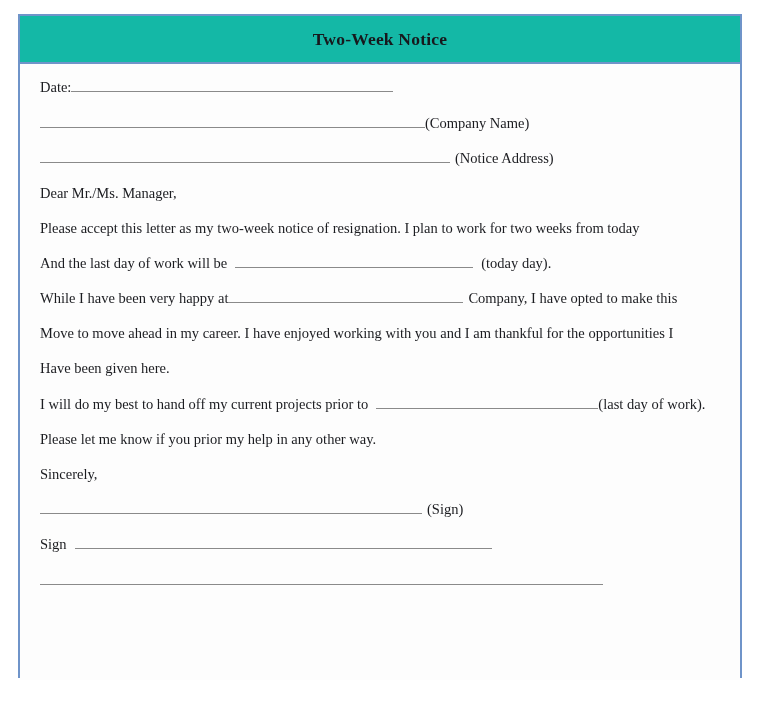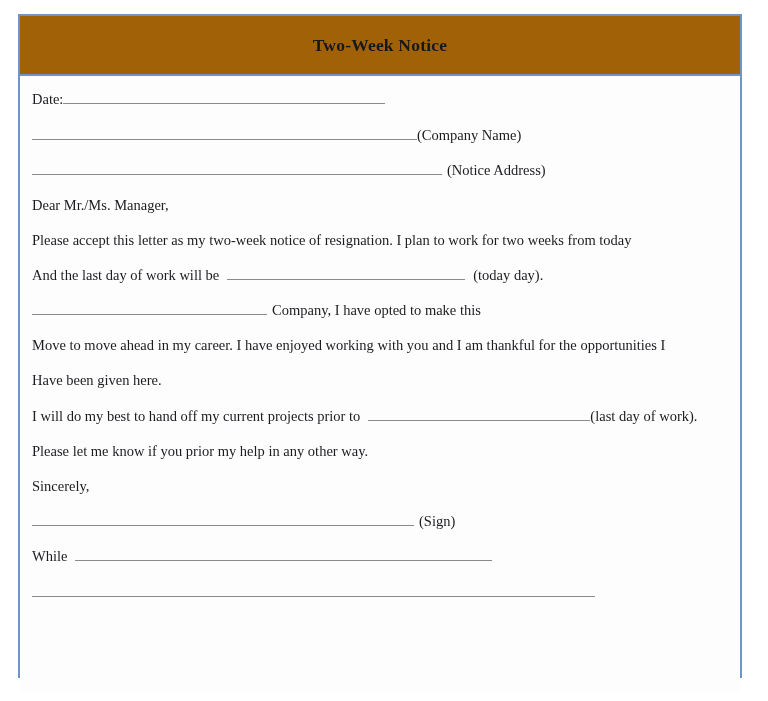--- a/index.html
+++ b/index.html
@@ -24,38 +24,38 @@
     position: absolute;
     left: 18px;
     top: 14px;
     width: 724px;
     height: 664px;
     box-sizing: border-box;
     border: 2px solid #6f94c9;
     background: #fdfdfd;
   }
   .doc-header {
-    height: 60px;
-    background: #a16207;
+    height: 48px;
+    background: #14b8a6;
     border-bottom: 2px solid #6f94c9;
     display: flex;
     align-items: center;
     justify-content: center;
     box-sizing: border-box;
   }
   .doc-title {
     font-family: "Liberation Serif", "DejaVu Serif", serif;
     font-weight: bold;
     font-size: 17.5px;
     color: #17181c;
     letter-spacing: 0.2px;
   }
   .doc-body {
     position: relative;
-    padding: 16px 16px 0 12px;
+    padding: 16px 16px 0 20px;
     box-sizing: border-box;
     height: calc(100% - 44px);
     background: #fdfdfd;
   }
   .line {
     display: flex;
     align-items: baseline;
     font-size: 14.5px;
     color: #1b1c20;
     line-height: 1;
@@ -128,20 +128,21 @@
 
       <div class="line">
         <span class="txt">And the last day of work will be</span>
         <span class="gap-md"></span>
         <span class="rule rule-lastday"></span>
         <span class="gap-md"></span>
         <span class="txt">(today day).</span>
       </div>
 
       <div class="line">
+        <span class="txt">While I have been very happy at</span>
         <span class="rule rule-happy"></span>
         <span class="gap-sm"></span>
         <span class="txt">Company, I have opted to make this</span>
       </div>
 
       <div class="line">
         <span class="txt">Move to move ahead in my career. I have enjoyed working with you and I am thankful for the opportunities I</span>
       </div>
 
       <div class="line">
@@ -163,21 +164,21 @@
         <span class="txt">Sincerely,</span>
       </div>
 
       <div class="line">
         <span class="rule rule-sign"></span>
         <span class="gap-sm"></span>
         <span class="txt">(Sign)</span>
       </div>
 
       <div class="line">
-        <span class="txt">While</span>
+        <span class="txt">Sign</span>
         <span class="gap-md"></span>
         <span class="rule rule-name"></span>
       </div>
 
 
       <div class="line row-blank">
         <span class="rule rule-blank"></span>
       </div>
 
     </div>

